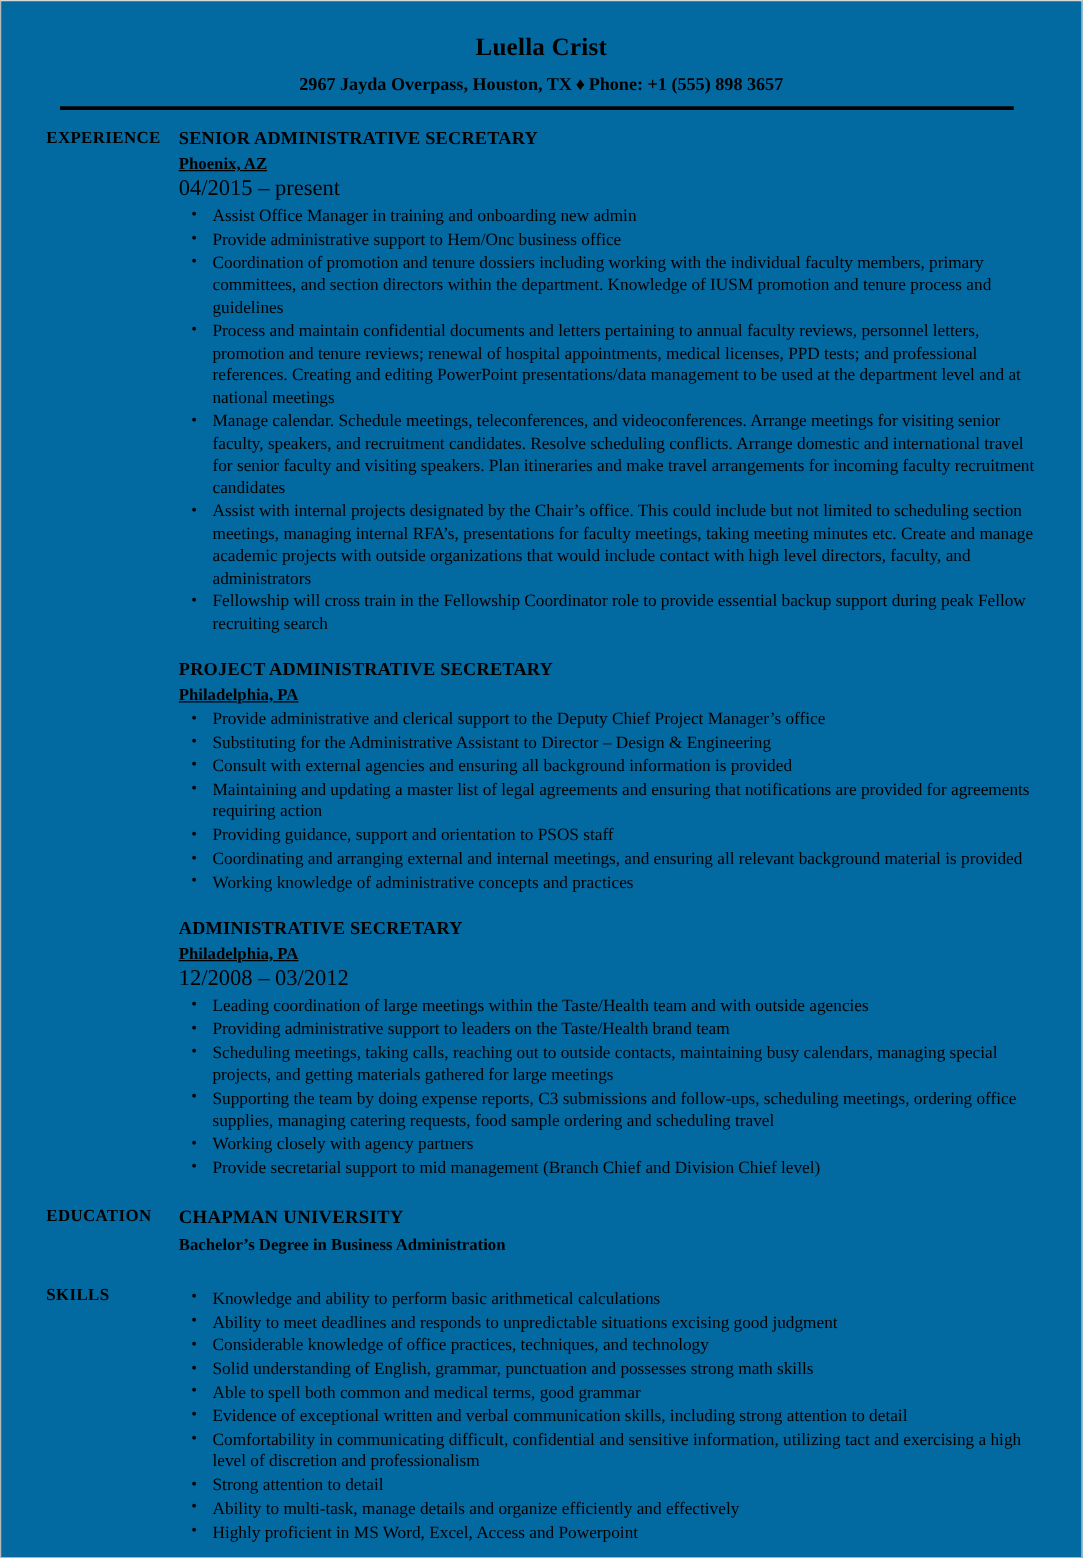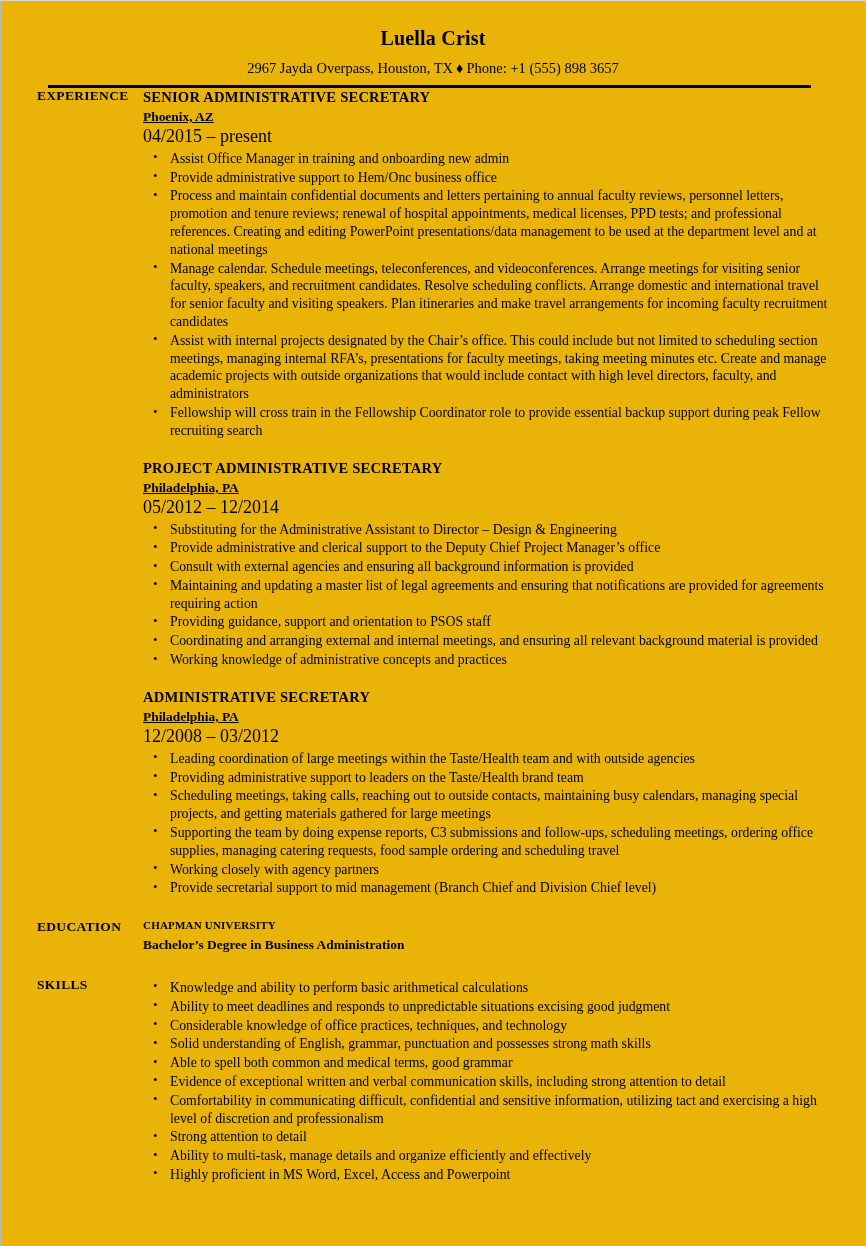--- a/index.html
+++ b/index.html
@@ -8,21 +8,21 @@
     background: #ffffff;
   }
   body {
     font-family: "Liberation Serif", "DejaVu Serif", serif;
     color: #000000;
   }
   #page {
     position: relative;
     width: 866px;
     height: 1246px;
-    background: #eab308;
+    background: #0369a1;
     border-left: 1px solid #b9b9b9;
     border-right: 1px solid #b9b9b9;
     border-top: 1px solid #d8d8d8;
     box-sizing: border-box;
     overflow: hidden;
   }
   #inner {
     position: absolute;
     left: 0; top: 0;
     width: 864px;
@@ -32,21 +32,21 @@
   
   .name {
     text-align: center;
     font-weight: bold;
     font-size: 20px;
     letter-spacing: 0.2px;
     line-height: 1.1;
   }
   .contact {
     text-align: center;
-    font-weight: normal;
+    font-weight: bold;
     font-size: 14.5px;
     margin-top: 12px;
     line-height: 1.1;
   }
   .contact .sep {
     padding: 0 3px;
   }
   .rule {
     height: 3px;
     background: #000000;
@@ -67,21 +67,21 @@
     font-size: 13.5px;
     letter-spacing: 0.3px;
     line-height: 1.2;
   }
   .content-col {
     flex: 1;
     padding-right: 30px;
     box-sizing: border-box;
   }
 
-  #experience-section { }
+  #experience-section { margin-top: 14px; }
   #education-section  { margin-top: 22px; }
   #skills-section     { margin-top: 24px; }
 
   
   .job + .job { margin-top: 19px; }
   .job-title {
     font-weight: bold;
     font-size: 14.6px;
     letter-spacing: 0.2px;
     line-height: 1.25;
@@ -118,21 +118,21 @@
     content: "\2022";
     position: absolute;
     left: 4px;
     top: -0.5px;
     font-size: 13px;
   }
 
   
   .edu-school {
     font-weight: bold;
-    font-size: 11px;
+    font-size: 15px;
     letter-spacing: 0.2px;
     line-height: 1.25;
   }
   .edu-degree {
     font-weight: bold;
     font-size: 13.4px;
     margin-top: 4px;
     line-height: 1.2;
   }
 </style>
@@ -154,34 +154,34 @@
       <div class="label-col">EXPERIENCE</div>
       <div class="content-col">
 
         <div class="job">
           <div class="job-title">SENIOR ADMINISTRATIVE SECRETARY</div>
           <div class="job-location">Phoenix, AZ</div>
           <div class="job-dates">04/2015 – present</div>
           <ul class="bullets">
             <li>Assist Office Manager in training and onboarding new admin</li>
             <li>Provide administrative support to Hem/Onc business office</li>
+            <li>Coordination of promotion and tenure dossiers including working with the individual faculty members, primary committees, and section directors within the department. Knowledge of IUSM promotion and tenure process and guidelines</li>
             <li>Process and maintain confidential documents and letters pertaining to annual faculty reviews, personnel letters, promotion and tenure reviews; renewal of hospital appointments, medical licenses, PPD tests; and professional references. Creating and editing PowerPoint presentations/data management to be used at the department level and at national meetings</li>
             <li>Manage calendar. Schedule meetings, teleconferences, and videoconferences. Arrange meetings for visiting senior faculty, speakers, and recruitment candidates. Resolve scheduling conflicts. Arrange domestic and international travel for senior faculty and visiting speakers. Plan itineraries and make travel arrangements for incoming faculty recruitment candidates</li>
             <li>Assist with internal projects designated by the Chair’s office. This could include but not limited to scheduling section meetings, managing internal RFA’s, presentations for faculty meetings, taking meeting minutes etc. Create and manage academic projects with outside organizations that would include contact with high level directors, faculty, and administrators</li>
             <li>Fellowship will cross train in the Fellowship Coordinator role to provide essential backup support during peak Fellow recruiting search</li>
           </ul>
         </div>
 
         <div class="job">
           <div class="job-title">PROJECT ADMINISTRATIVE SECRETARY</div>
           <div class="job-location">Philadelphia, PA</div>
-          <div class="job-dates">05/2012 – 12/2014</div>
           <ul class="bullets">
+            <li>Provide administrative and clerical support to the Deputy Chief Project Manager’s office</li>
             <li>Substituting for the Administrative Assistant to Director – Design &amp; Engineering</li>
-            <li>Provide administrative and clerical support to the Deputy Chief Project Manager’s office</li>
             <li>Consult with external agencies and ensuring all background information is provided</li>
             <li>Maintaining and updating a master list of legal agreements and ensuring that notifications are provided for agreements requiring action</li>
             <li>Providing guidance, support and orientation to PSOS staff</li>
             <li>Coordinating and arranging external and internal meetings, and ensuring all relevant background material is provided</li>
             <li>Working knowledge of administrative concepts and practices</li>
           </ul>
         </div>
 
         <div class="job">
           <div class="job-title">ADMINISTRATIVE SECRETARY</div>

